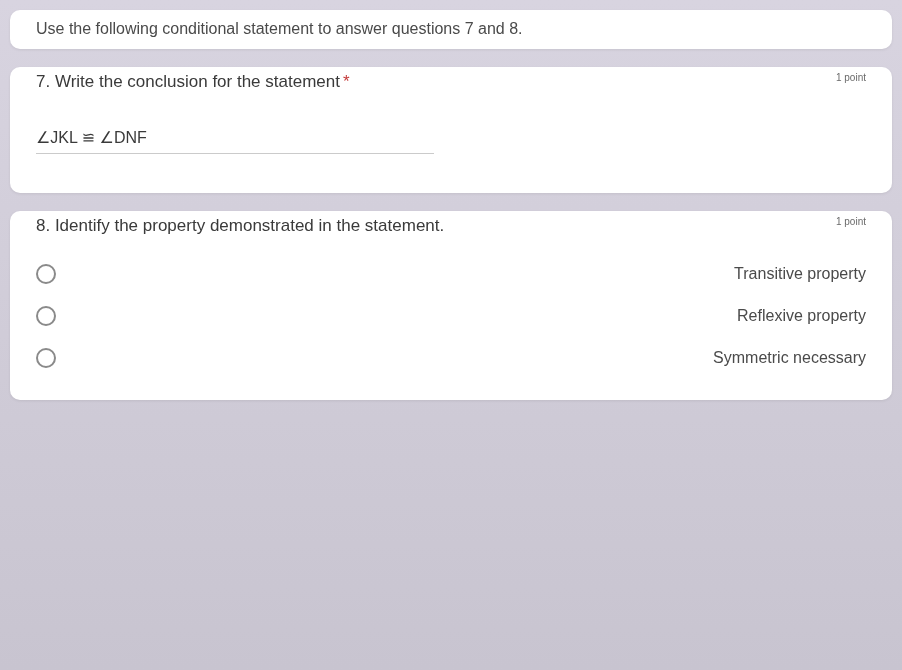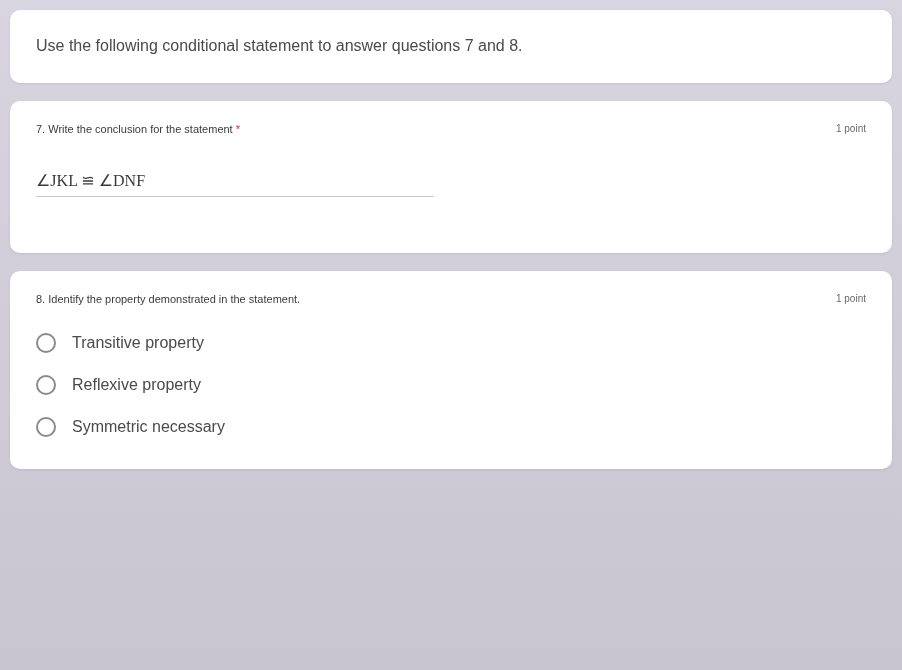--- a/index.html
+++ b/index.html
@@ -11,21 +11,21 @@
       font-family: Arial, sans-serif;
       background: linear-gradient(to bottom, #d8d4e0, #c8c4d0);
       padding: 10px;
       width: 902px;
       height: 670px;
       filter: blur(0.6px);
     }
     .card {
       background: #ffffff;
       border-radius: 10px;
-      padding: 22px 26px;
+      padding: 5px 26px;
       margin-bottom: 18px;
       box-shadow: 0 1px 3px rgba(0,0,0,0.08);
     }
     .header-card p {
       color: #4a4a4a;
       font-size: 16px;
       line-height: 1.7;
       margin-bottom: 2px;
     }
     .symbols {
@@ -34,21 +34,21 @@
       color: #666;
       font-size: 15px;
     }
     .question-header {
       display: flex;
       justify-content: space-between;
       align-items: flex-start;
     }
     .question-title {
       color: #3a3a3a;
-      font-size: 11px;
+      font-size: 17px;
       font-weight: 400;
     }
     .required {
       color: #c43a3a;
       margin-left: 3px;
     }
     .points {
       color: #6a6a6a;
       font-size: 10px;
       white-space: nowrap;
@@ -68,35 +68,36 @@
       height: 34px;
     }
     .options {
       margin-top: 28px;
     }
     .option {
       display: flex;
       align-items: center;
       margin-bottom: 22px;
       cursor: pointer;
+      justify-content: space-between;
     }
     .radio {
       width: 20px;
       height: 20px;
       border: 2px solid #8a8a8a;
       border-radius: 50%;
       margin-right: 16px;
       flex-shrink: 0;
     }
     .option-label {
       color: #4a4a4a;
       font-size: 16px;
     }
     .angle {
-      font-family: Liberation Serif, serif;
+      font-family: Liberation Sans, sans-serif;
     }
     .card-bottom {
       padding-bottom: 10px;
     }
   </style>
 </head>
 <body>
 
 <div class="card header-card">
   <p>Use the following conditional statement to answer questions 7 and 8.</p>

